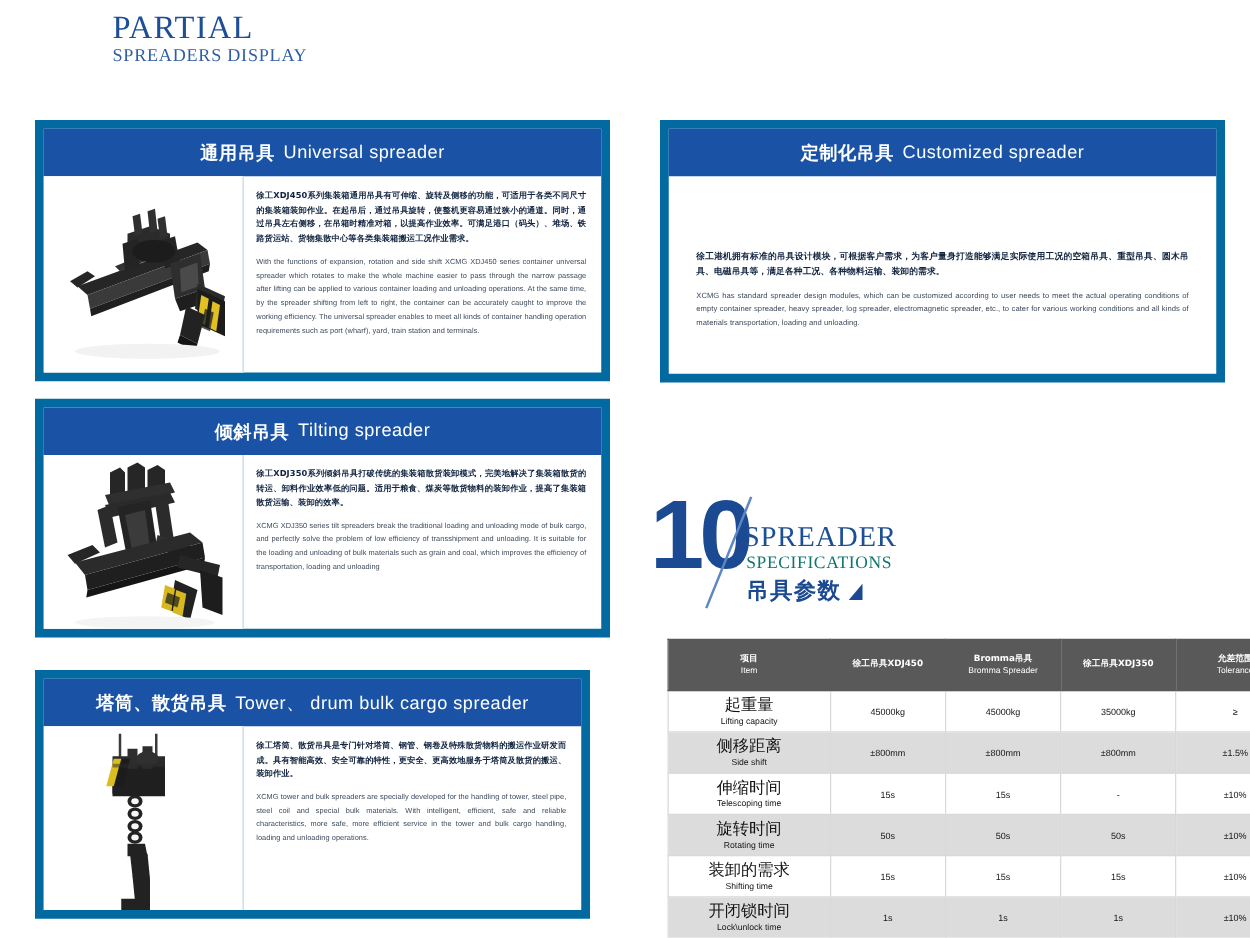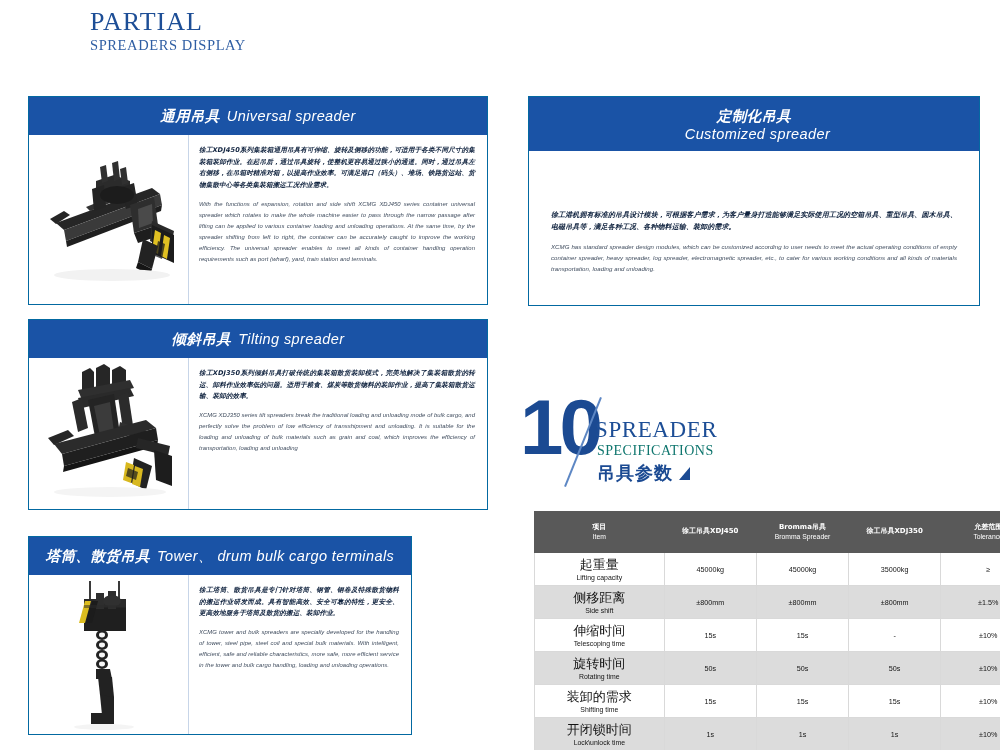--- a/index.html
+++ b/index.html
@@ -59,23 +59,22 @@
     height: 0;
     border-left: 11px solid transparent;
     border-bottom: 13px solid #1b4a92;
     margin-bottom: 3px;
   }
 
   
   .panel {
     position: absolute;
     box-sizing: border-box;
-    border: 1px solid #0369a1;
+    border: 7px solid #0369a1;
     background: #ffffff;
-    font-style: italic;
   }
   .panel-head {
     background: #1a53a6;
     color: #ffffff;
     text-align: center;
     font-size: 14.5px;
     letter-spacing: 0.4px;
     display: flex;
     align-items: center;
     justify-content: center;
@@ -128,21 +127,21 @@
     line-height: 1.85;
     color: #3d4a5c;
     text-align: justify;
     margin: 0;
     letter-spacing: 0.05px;
   }
 
   
   #panel-universal { left: 28px;  top: 96px;  width: 460px; height: 209px; }
   #panel-tilting   { left: 28px;  top: 319px; width: 460px; height: 191px; }
-  #panel-tower     { left: 28px;  top: 536px; width: 384px; height: 199px; }
+  #panel-tower     { left: 28px;  top: 536px; width: 444px; height: 199px; }
   #panel-custom    { left: 528px; top: 96px;  width: 452px; height: 210px; }
 
   #panel-custom .panel-body { display: block; }
   #panel-custom .panel-text { padding: 58px 22px 10px 22px; }
   #panel-custom .txt-cn { font-size: 7px; line-height: 1.75; }
   #panel-custom .txt-en { font-size: 6.1px; line-height: 1.85; }
 
   
   .fig-wrap { width: 150px; height: 100%; position: relative; }
   .fig-wrap svg { position: absolute; left: 0; top: 0; }
@@ -371,21 +370,21 @@
     <div class="panel-text">
       <p class="txt-cn">徐工XDJ350系列倾斜吊具打破传统的集装箱散货装卸模式，完美地解决了集装箱散货的转运、卸料作业效率低的问题。适用于粮食、煤炭等散货物料的装卸作业，提高了集装箱散货运输、装卸的效率。</p>
       <p class="txt-en">XCMG XDJ350 series tilt spreaders break the traditional loading and unloading mode of bulk cargo, and perfectly solve the problem of low efficiency of transshipment and unloading. It is suitable for the loading and unloading of bulk materials such as grain and coal, which improves the efficiency of transportation, loading and unloading</p>
     </div>
   </div>
 </div>
 
 <div class="panel" id="panel-tower">
   <div class="panel-head" style="height:38px;">
     <span class="cn">塔筒、散货吊具</span>
-    <span class="en">Tower、 drum bulk cargo terminals</span>
+    <span class="en">Tower、 drum bulk cargo spreader</span>
   </div>
   <div class="panel-body">
     <div class="panel-figure">
       <div class="fig-wrap">
         <svg width="150" height="161" viewBox="0 0 150 161" aria-hidden="true">
           <g fill="#262626">
             <path d="M55 6 L57 6 L57 26 L55 26 Z" fill="#3a3a3a"></path>
             <path d="M84 6 L86 6 L86 26 L84 26 Z" fill="#3a3a3a"></path>
             <path d="M50 24 L92 24 L92 34 L50 34 Z" fill="#2a2a2a"></path>
             <path d="M50 32 L92 32 L92 54 L50 54 Z" fill="#1f1f1f"></path>
@@ -422,21 +421,21 @@
       </div>
     </div>
     <div class="panel-text">
       <p class="txt-cn">徐工塔筒、散货吊具是专门针对塔筒、钢管、钢卷及特殊散货物料的搬运作业研发而成。具有智能高效、安全可靠的特性，更安全、更高效地服务于塔筒及散货的搬运、装卸作业。</p>
       <p class="txt-en">XCMG tower and bulk spreaders are specially developed for the handling of tower, steel pipe, steel coil and special bulk materials. With intelligent, efficient, safe and reliable characteristics, more safe, more efficient service in the tower and bulk cargo handling, loading and unloading operations.</p>
     </div>
   </div>
 </div>
 
 <div class="panel" id="panel-custom">
-  <div class="panel-head" style="height:54px;flex-direction:column;">
+  <div class="panel-head" style="height:38px;">
     <span class="cn">定制化吊具</span>
     <span class="en">Customized spreader</span>
   </div>
   <div class="panel-body">
     <div class="panel-text">
       <p class="txt-cn">徐工港机拥有标准的吊具设计模块，可根据客户需求，为客户量身打造能够满足实际使用工况的空箱吊具、重型吊具、圆木吊具、电磁吊具等，满足各种工况、各种物料运输、装卸的需求。</p>
       <p class="txt-en">XCMG has standard spreader design modules, which can be customized according to user needs to meet the actual operating conditions of empty container spreader, heavy spreader, log spreader, electromagnetic spreader, etc., to cater for various working conditions and all kinds of materials transportation, loading and unloading.</p>
     </div>
   </div>
 </div>

